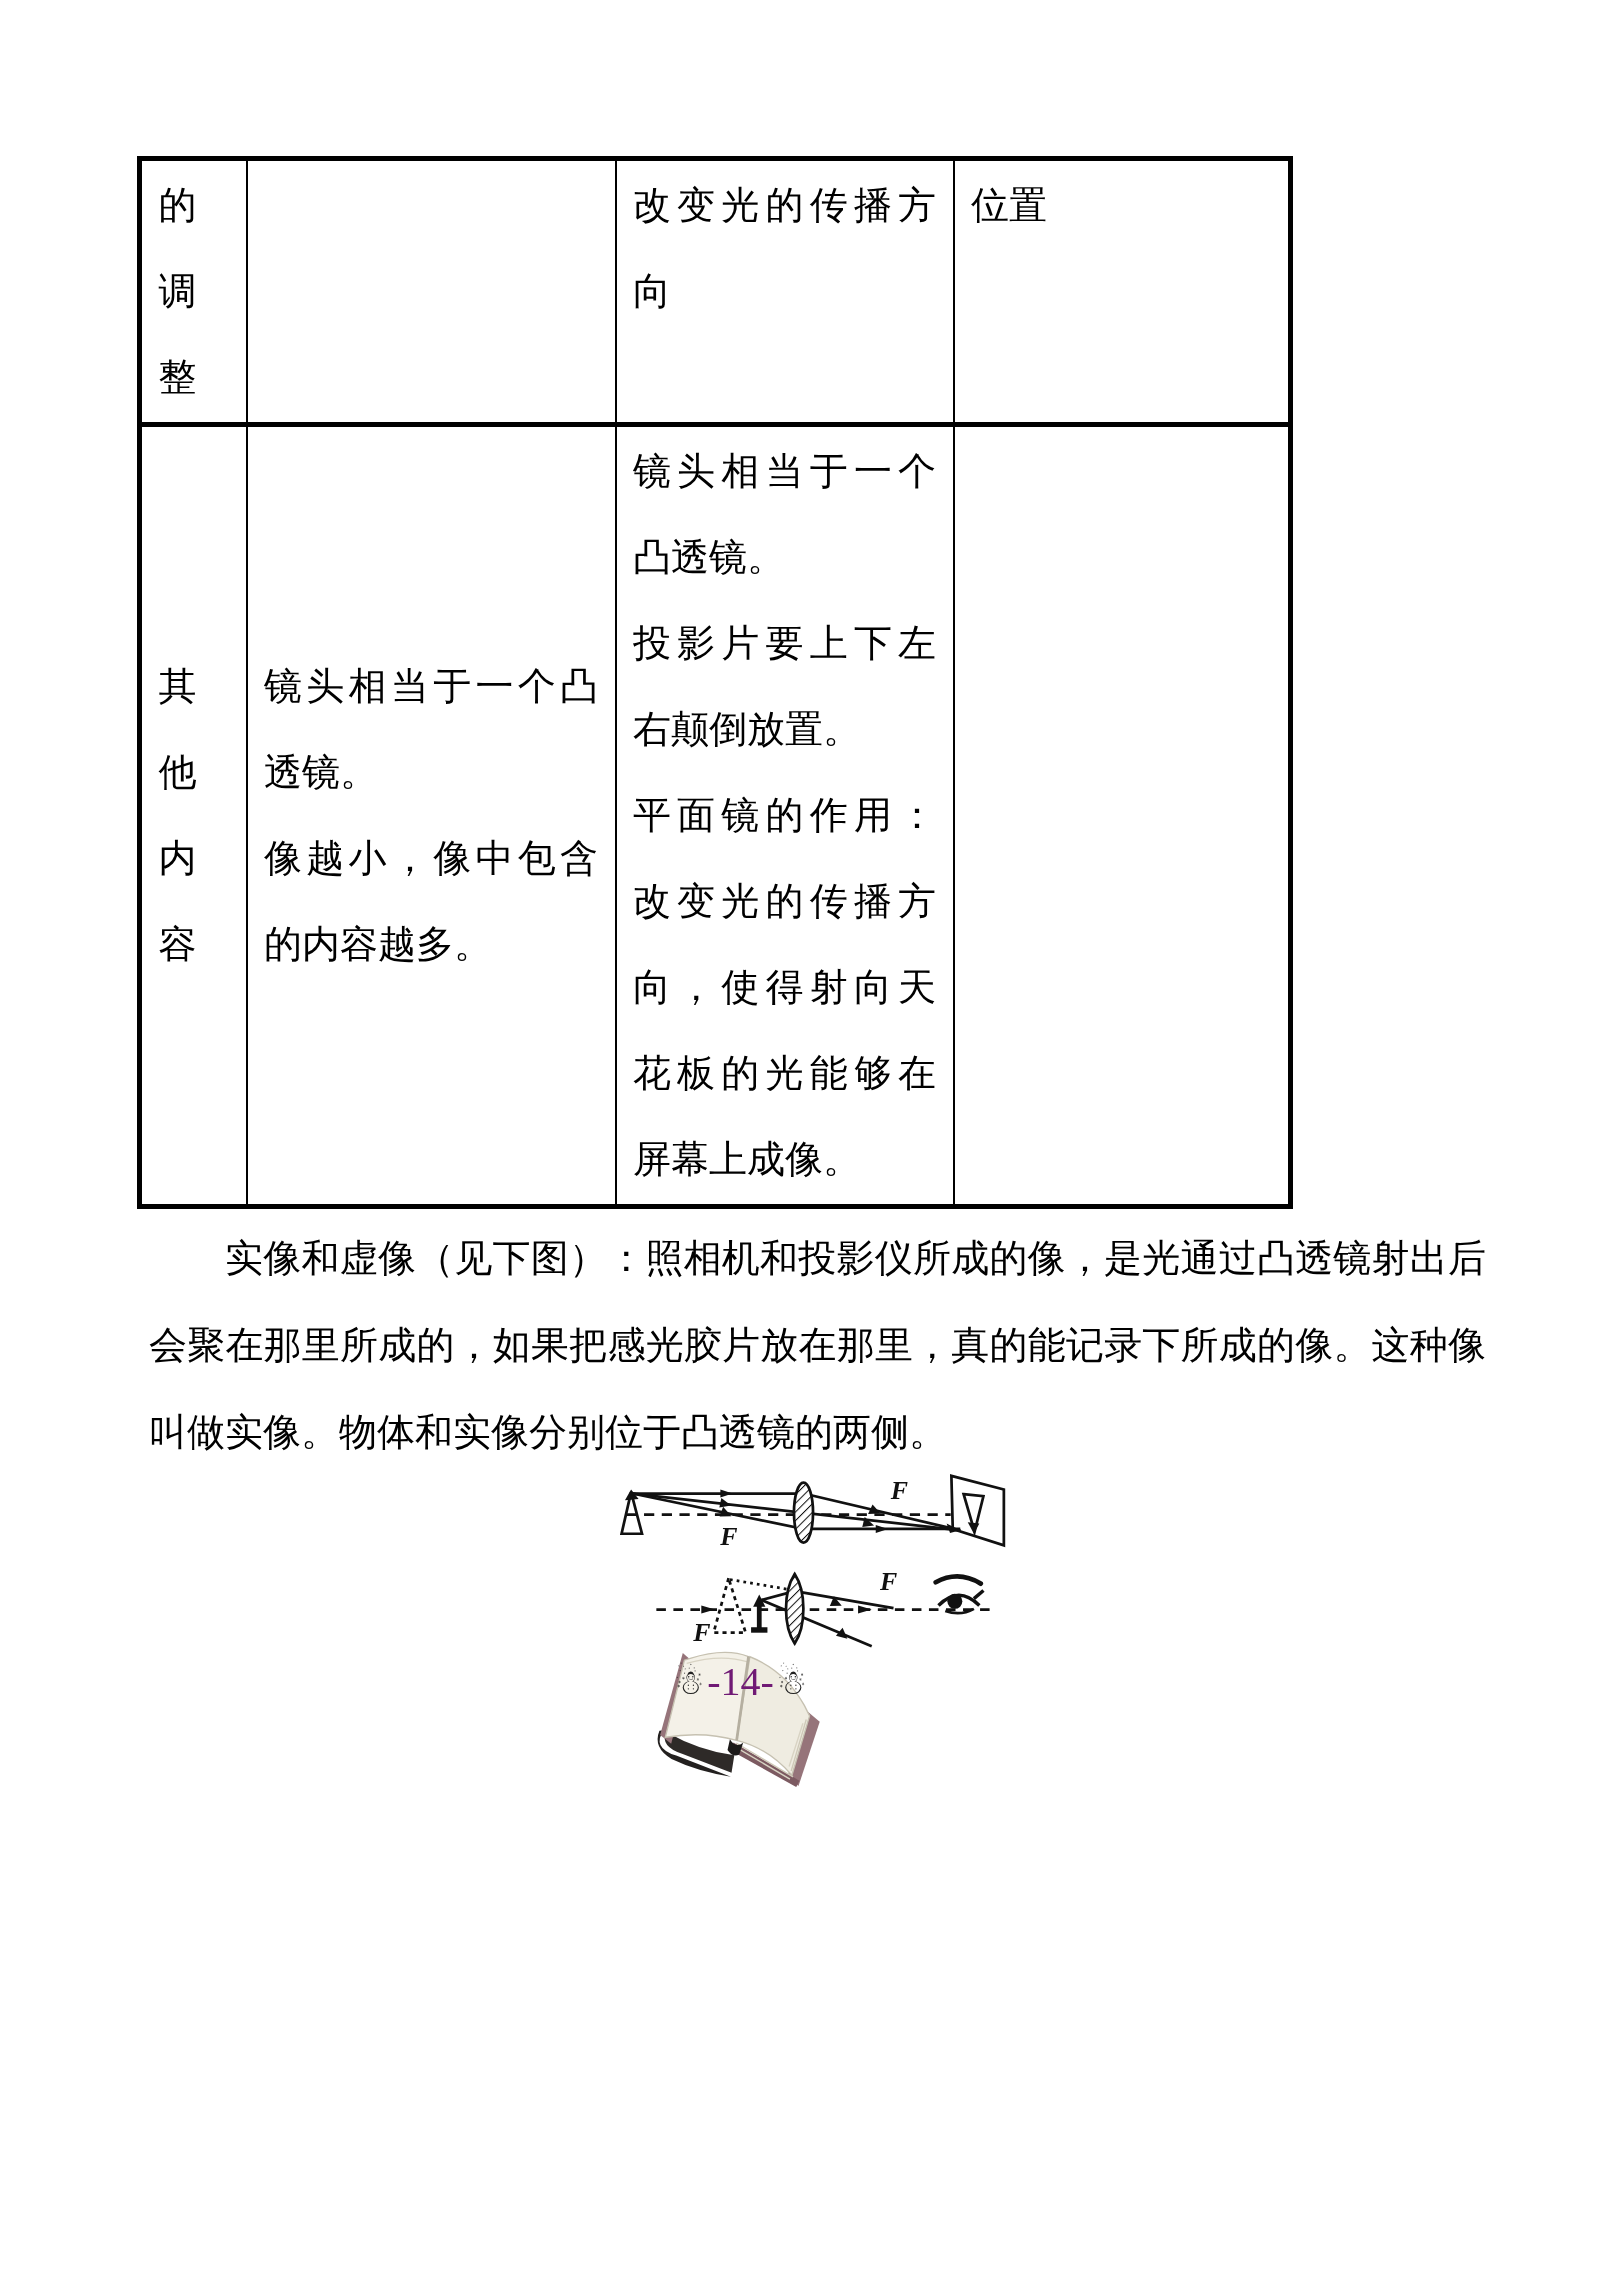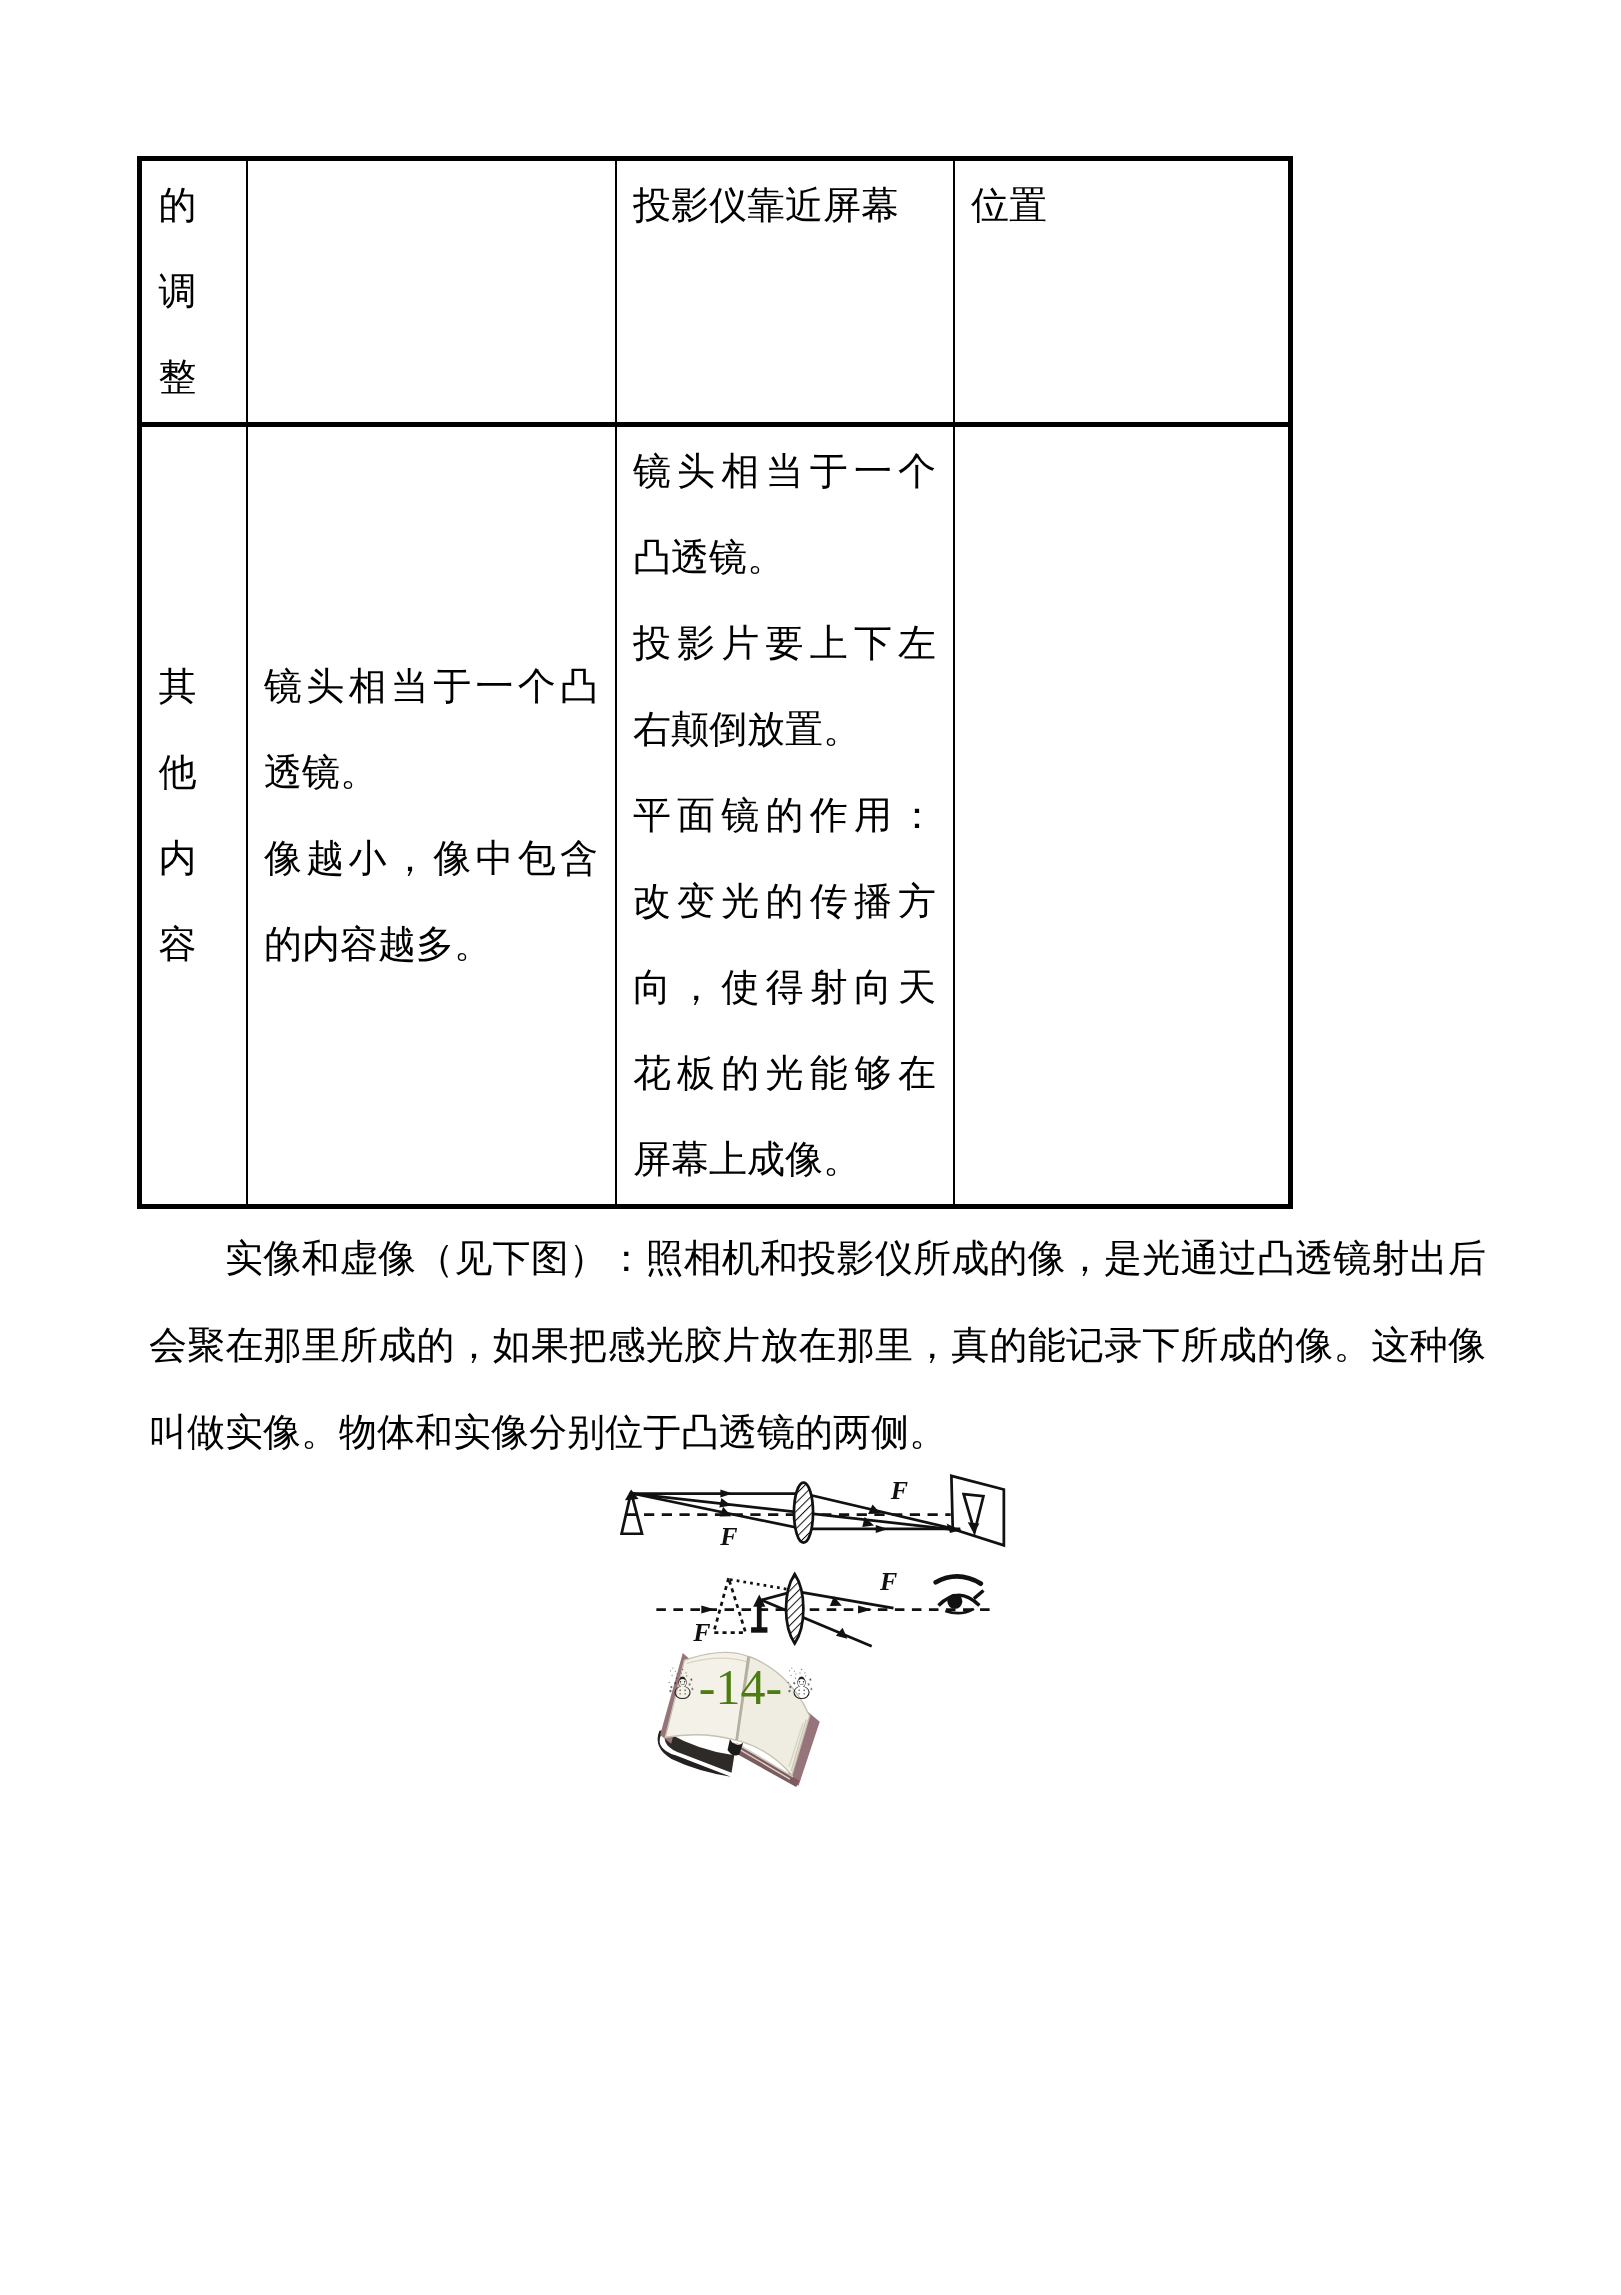--- a/index.html
+++ b/index.html
@@ -79,22 +79,22 @@
     top:20.5px;left:0;right:0;
     display:flex;justify-content:center;align-items:center;gap:2.7px;
   }
   .snowman{
     font-family:"DejaVu Sans",sans-serif;
     font-size:34px;
     color:#222;
     line-height:1;
   }
   .pagenum{
-    font-size:50px;
-    color:#4d7c0f;
+    font-size:40px;
+    color:#701a75;
     line-height:1;
   }
 </style>
 </head>
 <body>
 
 <div class="page">
   <div class="content">
 
     <table class="lens">
@@ -103,21 +103,21 @@
           <col style="width:369px">
           <col style="width:338px">
           <col style="width:337px">
       </colgroup>
       <tbody>
           <tr class="r1">
         <td class="vcol">的
 调
 整</td>
         <td></td>
-        <td>投影仪靠近屏幕</td>
+        <td>改变光的传播方向</td>
         <td>位置</td>
       </tr>
       <tr class="r2">
         <td class="vcol">其
 他
 内
 容</td>
         <td class="mid">镜头相当于一个凸透镜。
 像越小，像中包含的内容越多。</td>
         <td>镜头相当于一个凸透镜。

